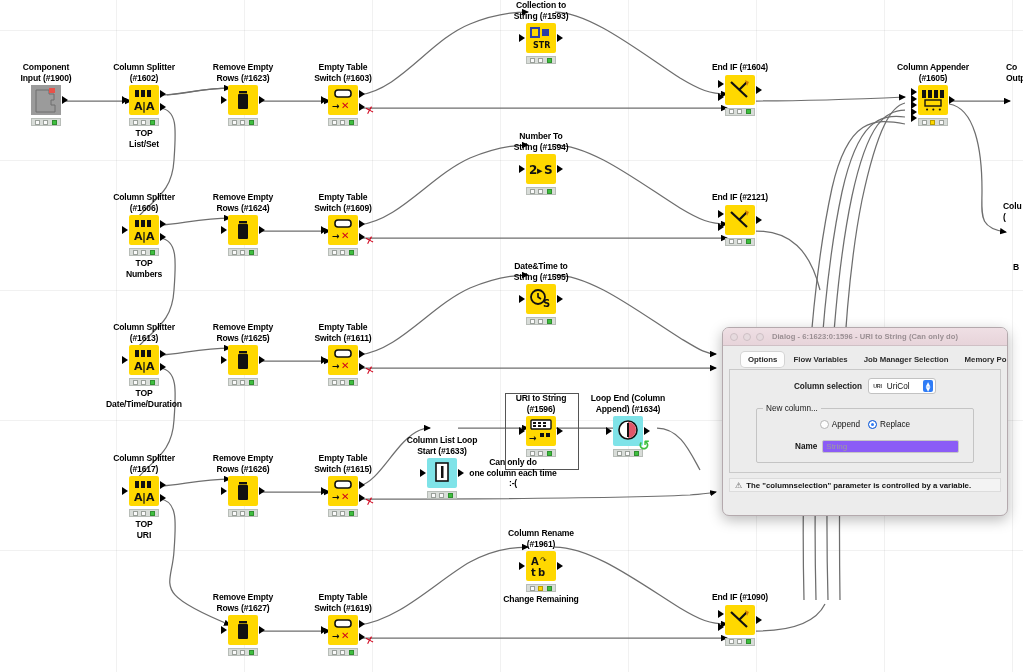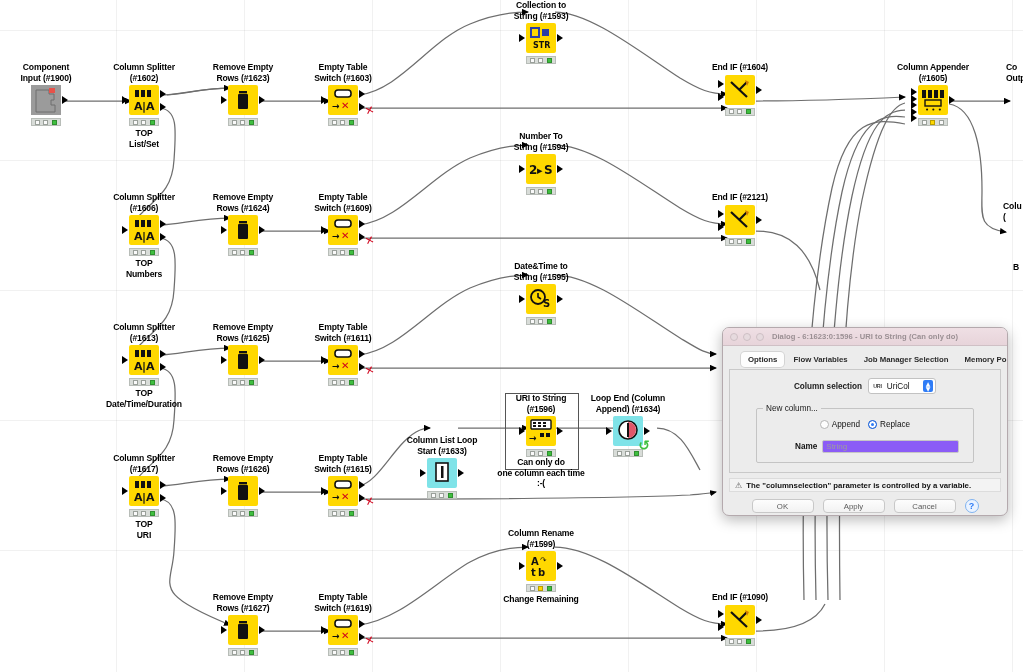--- a/index.html
+++ b/index.html
@@ -825,21 +825,21 @@
           <span class="redx">✕</span>
         </div>
         <div class="status">
           <i></i>
           <i></i>
           <i class="on"></i>
         </div>
       </div>
       <div class="node" style="left: 541px; top: 528px;">
         <div class="label">Column Rename
-(#1599)</div>
+(#1961)</div>
         <div class="glyphwrap">
           <div class="glyph">
             <svg width="26" height="26" viewBox="0 0 26 26">
               <text x="3" y="12" font-family="DejaVu Sans" font-size="10" font-weight="bold" fill="#111">A</text>
               <text x="12" y="10" font-family="DejaVu Sans" font-size="8" fill="#111">↷</text>
               <text x="3" y="23" font-family="DejaVu Sans" font-size="10" font-weight="bold" fill="#111">t</text>
               <text x="10" y="23" font-family="DejaVu Sans" font-size="10" font-weight="bold" fill="#111">b</text>
             </svg>
           </div>
           <span class="port in" style="top: 11px;"></span>
@@ -867,21 +867,21 @@
           <span class="port out" style="top: 11px;"></span>
         </div>
         <div class="status">
           <i></i>
           <i></i>
           <i class="on"></i>
         </div>
       </div>
     </div>
   <div id="annotlayer">
-      <div class="annot" style="left: 541px; top: 457px;">Can only do
+      <div class="annot" style="left: 513px; top: 457px;">Can only do
 one column each time
 :-(</div>
     </div>
   <div id="edgelabellayer">
       <div class="edge-label" style="left: 1006px; top: 62px;">Co
 Outp</div>
       <div class="edge-label" style="left: 1003px; top: 192px; margin-top: 9px;">Colu
 (</div>
       <div class="edge-label" style="left: 1013px; top: 262px;">B</div>
     </div>
@@ -931,21 +931,15 @@
             <input type="text" disabled="" placeholder="String" value="" style="">
           </div>
         </fieldset>
       </div>
 
       <div id="warnbar">
         <span class="wicon">⚠</span>
         <span class="wtxt">The "columnselection" parameter is controlled by a variable.</span>
       </div>
 
-      <div id="dlg-buttons">
-        <div class="btn">OK</div>
-        <div class="btn">Apply</div>
-        <div class="btn">Cancel</div>
-        <div class="helpbtn">?</div>
-      </div>
     </div>
   </div>
 </div>
 
 </body></html>

